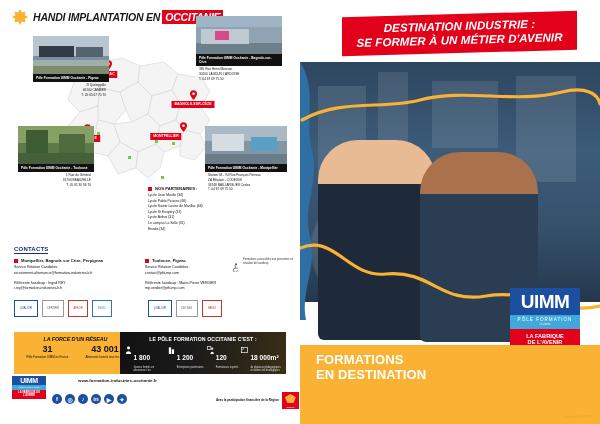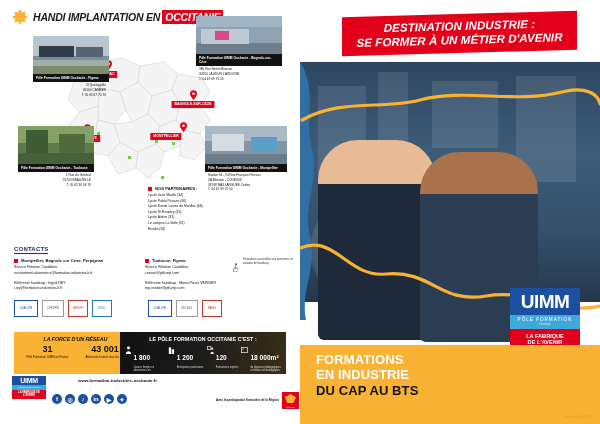--- a/index.html
+++ b/index.html
@@ -503,17 +503,16 @@
         <span>LA FABRIQUE</span><br>
         <span>DE L'AVENIR</span>
       </div>
     </div>
 
     <div class="band">
       <div class="band-ver">Version du 09/02/2024</div>
     </div>
     <div class="band-t">
       <div class="band-l">FORMATIONS</div>
-      <div class="band-l">EN INDUSTRIE</div>
-      <div class="band-l dark">DU CAP AU BTS</div>
+      <div class="band-l">EN DESTINATION</div>
     </div>
   </div>
 </div>
 
 </body></html>

